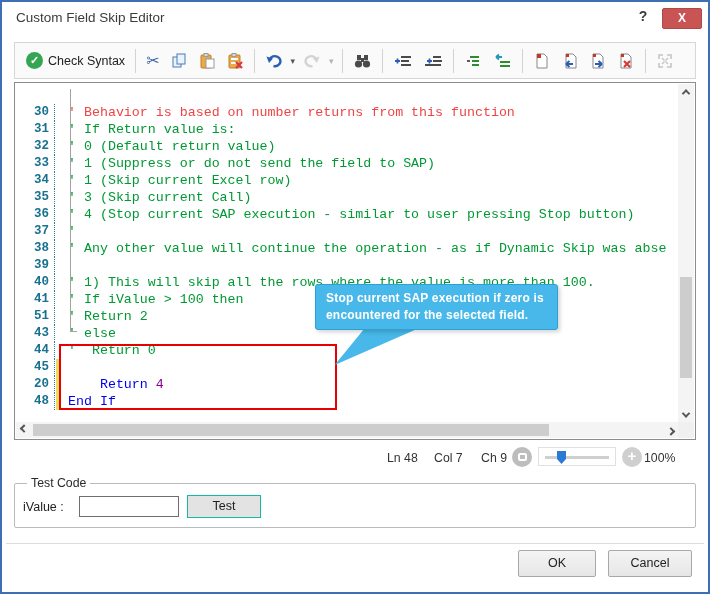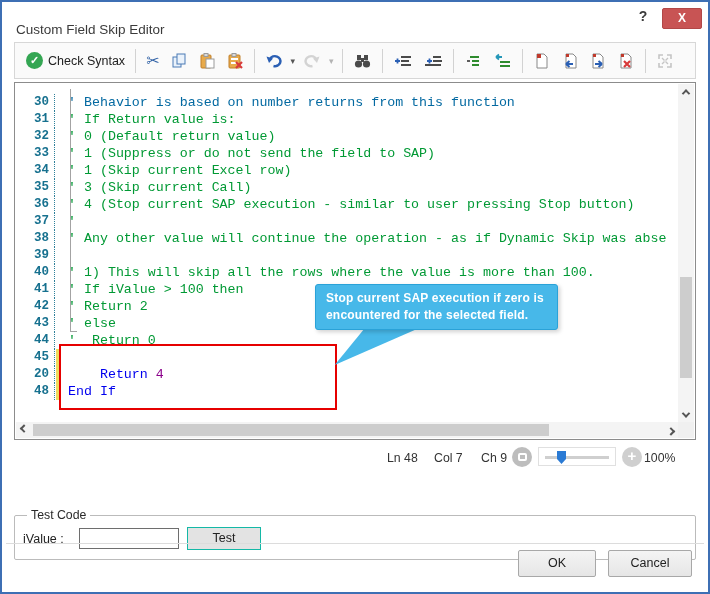--- a/index.html
+++ b/index.html
@@ -6,21 +6,21 @@
   html,body { background:#fff; }
   body { font-family:"Liberation Sans", sans-serif; }
 
   .dialog {
     position:relative; width:710px; height:594px;
     border:2px solid #3d6fb4; background:#fff; overflow:hidden;
   }
 
   
   .titlebar { position:absolute; left:0; top:0; right:0; height:34px; background:#fff; }
-  .title { position:absolute; left:14px; top:20px; font-size:13.5px; color:#3b3b3b; }
+  .title { position:absolute; left:14px; top:8px; font-size:13.5px; color:#3b3b3b; }
   .help-btn { position:absolute; right:56px; top:6px; width:18px; height:20px;
     font-size:14px; font-weight:bold; color:#3b3b3b; text-align:center; cursor:default; }
   .close-btn { position:absolute; right:6px; top:6px; width:40px; height:21px;
     background:#c85454; border:1px solid #b24747; border-radius:2px;
     color:#fff; font-size:12px; font-weight:bold; text-align:center; line-height:19px; cursor:default; }
 
   
   .toolbar { position:absolute; left:12px; right:12px; top:40px; height:37px;
     background:#fafafa; border:1px solid #d7d7d7; display:flex; align-items:center; padding:0 6px; }
   .tbtn { display:flex; align-items:center; gap:5px; padding:2px 5px; border-radius:2px; height:28px; }
@@ -30,21 +30,21 @@
   .caret { font-size:9px; color:#555; padding:0 3px; }
   .caret.dim { color:#b3b3b3; }
   .ck-circle { width:17px; height:17px; border-radius:50%; background:#34a653;
     color:#fff; font-size:11px; font-weight:bold; text-align:center; line-height:17px; }
   .uni-ic { font-size:16px; line-height:18px; }
 
   
   .editor { position:absolute; left:12px; right:12px; top:80px; height:358px;
     border:1px solid #8c8c8c; background:#fff; }
   .code-area { position:absolute; left:1px; top:1px; right:17px; bottom:17px;
-    overflow:hidden; background:#fff; padding-top:10px; }
+    overflow:hidden; background:#fff; padding-top:20px; }
   .code-row { display:flex; height:17px; white-space:pre; }
   .ln { flex:0 0 39px; text-align:right; padding-right:5px;
     font-family:"Liberation Mono", monospace; font-size:12.5px; font-weight:bold;
     color:#17718f; border-right:1px dotted #2e8099; line-height:17px; }
   .chg { flex:0 0 7px; position:relative; }
   .chg.on::after { content:""; position:absolute; left:1px; top:0; width:5px; height:17px; background:#efdc5e; }
   .code { font-family:"Liberation Mono", monospace; font-size:13.3px; line-height:17px; padding-left:6px; }
 
   .fold-line { position:absolute; left:55px; top:6px; width:7px; height:243px;
     border-left:1px solid #a3a3a3; border-bottom:1px solid #a3a3a3; pointer-events:none; }
@@ -80,21 +80,21 @@
   .zoom-in-btn { position:absolute; left:620px; top:3px; width:20px; height:20px; border-radius:50%;
     background:#cfcfcf; color:#fff; font-size:15px; font-weight:bold; text-align:center; line-height:18px; }
   .slider { position:absolute; left:536px; top:3px; width:78px; height:19px; background:#fff;
     border:1px solid #e0e0e0; }
   .slider .track { position:absolute; left:6px; right:6px; top:8px; height:3px; background:#cfcfcf; }
   .slider .thumb { position:absolute; left:18px; top:3px; width:9px; height:13px; background:#2a7ad4;
     clip-path:polygon(0 0,100% 0,100% 62%,50% 100%,0 62%); }
 
   
   .testgroup { position:absolute; left:12px; right:12px; top:474px; height:52px;
-    border:1px solid #bbb; border-radius:2px; padding:4px 8px;margin-top:32px; }
+    border:1px solid #bbb; border-radius:2px; padding:4px 8px; }
   .testgroup legend { font-size:12.3px; color:#2a2a2a; padding:0 4px; margin-left:4px; }
   .tg-row { display:flex; align-items:center; gap:8px; margin-top:1px; }
   .tg-label { font-size:12.5px; color:#222; width:48px; }
   .tg-input { width:100px; height:21px; border:1px solid #6e6e6e; background:#fff;
     font-size:12.5px; padding:0 4px; font-family:"Liberation Sans",sans-serif; }
   .tg-btn { width:74px; height:23px; background:#e3e3e3; border:1px solid #14b8a6;
     font-size:12.5px; color:#222; text-align:center; line-height:21px; }
 
   
   .divider { position:absolute; left:4px; right:4px; top:541px; border-top:1px solid #dcdcdc; }
@@ -238,33 +238,33 @@
     <span class="tbtn disabled">
       <svg width="18" height="18">
         <path d="M3 7 V3 h4 M11 3 h4 v4 M15 11 v4 h-4 M7 15 H3 v-4" fill="none" stroke="#9a9a9a" stroke-width="1.6"></path>
         <path d="M6 6 l2.5 2.5 M12 6 l-2.5 2.5 M6 12 l2.5 -2.5 M12 12 l-2.5 -2.5" stroke="#9a9a9a" stroke-width="1.4"></path>
       </svg>
     </span>
   </div>
 
   <div class="editor">
     <div class="code-area" id="code-lines">
-        <div class="code-row"><div class="ln">30</div><div class="chg"></div><div class="code"><span style="color: #0369a1;">' Behavior is based on number returns from this function</span></div></div>
+        <div class="code-row"><div class="ln">30</div><div class="chg"></div><div class="code"><span style="color: #ef4444;">' Behavior is based on number returns from this function</span></div></div>
         <div class="code-row"><div class="ln">31</div><div class="chg"></div><div class="code"><span style="color: rgb(1, 153, 52);">' If Return value is:</span></div></div>
         <div class="code-row"><div class="ln">32</div><div class="chg"></div><div class="code"><span style="color: rgb(1, 153, 52);">' 0 (Default return value)</span></div></div>
         <div class="code-row"><div class="ln">33</div><div class="chg"></div><div class="code"><span style="color: rgb(1, 153, 52);">' 1 (Suppress or do not send the field to SAP)</span></div></div>
         <div class="code-row"><div class="ln">34</div><div class="chg"></div><div class="code"><span style="color: rgb(1, 153, 52);">' 1 (Skip current Excel row)</span></div></div>
         <div class="code-row"><div class="ln">35</div><div class="chg"></div><div class="code"><span style="color: rgb(1, 153, 52);">' 3 (Skip current Call)</span></div></div>
         <div class="code-row"><div class="ln">36</div><div class="chg"></div><div class="code"><span style="color: rgb(1, 153, 52);">' 4 (Stop current SAP execution - similar to user pressing Stop button)</span></div></div>
         <div class="code-row"><div class="ln">37</div><div class="chg"></div><div class="code"><span style="color: rgb(1, 153, 52);">'</span></div></div>
         <div class="code-row"><div class="ln">38</div><div class="chg"></div><div class="code"><span style="color: rgb(1, 153, 52);">' Any other value will continue the operation - as if Dynamic Skip was abse</span></div></div>
         <div class="code-row"><div class="ln">39</div><div class="chg"></div></div>
         <div class="code-row"><div class="ln">40</div><div class="chg"></div><div class="code"><span style="color: rgb(1, 153, 52);">' 1) This will skip all the rows where the value is more than 100.</span></div></div>
         <div class="code-row"><div class="ln">41</div><div class="chg"></div><div class="code"><span style="color: rgb(1, 153, 52);">' If iValue &gt; 100 then</span></div></div>
-        <div class="code-row"><div class="ln">42</div><div class="chg"></div><div class="code"><span style="color: rgb(1, 153, 52);">' Return 2</span></div></div>
+        <div class="code-row"><div class="ln">51</div><div class="chg"></div><div class="code"><span style="color: rgb(1, 153, 52);">' Return 2</span></div></div>
         <div class="code-row"><div class="ln">43</div><div class="chg"></div><div class="code"><span style="color: rgb(1, 153, 52);">' else</span></div></div>
         <div class="code-row"><div class="ln">44</div><div class="chg"></div><div class="code"><span style="color: rgb(1, 153, 52);">'  Return 0</span></div></div>
         <div class="code-row"><div class="ln">45</div><div class="chg on"></div><div class="code"><span style="color: rgb(1, 153, 52);"></span></div></div>
         <div class="code-row"><div class="ln">20</div><div class="chg on"></div><div class="code"><span style="color: rgb(0, 0, 0);">    </span><span style="color: rgb(0, 0, 238);">Return </span><span style="color: rgb(139, 0, 139);">4</span></div></div>
         <div class="code-row"><div class="ln">48</div><div class="chg on"></div><div class="code"><span style="color: rgb(0, 0, 238);">End If</span></div></div>
       </div>
 
     <div class="fold-line"></div>
     <div class="red-box"></div>
 

